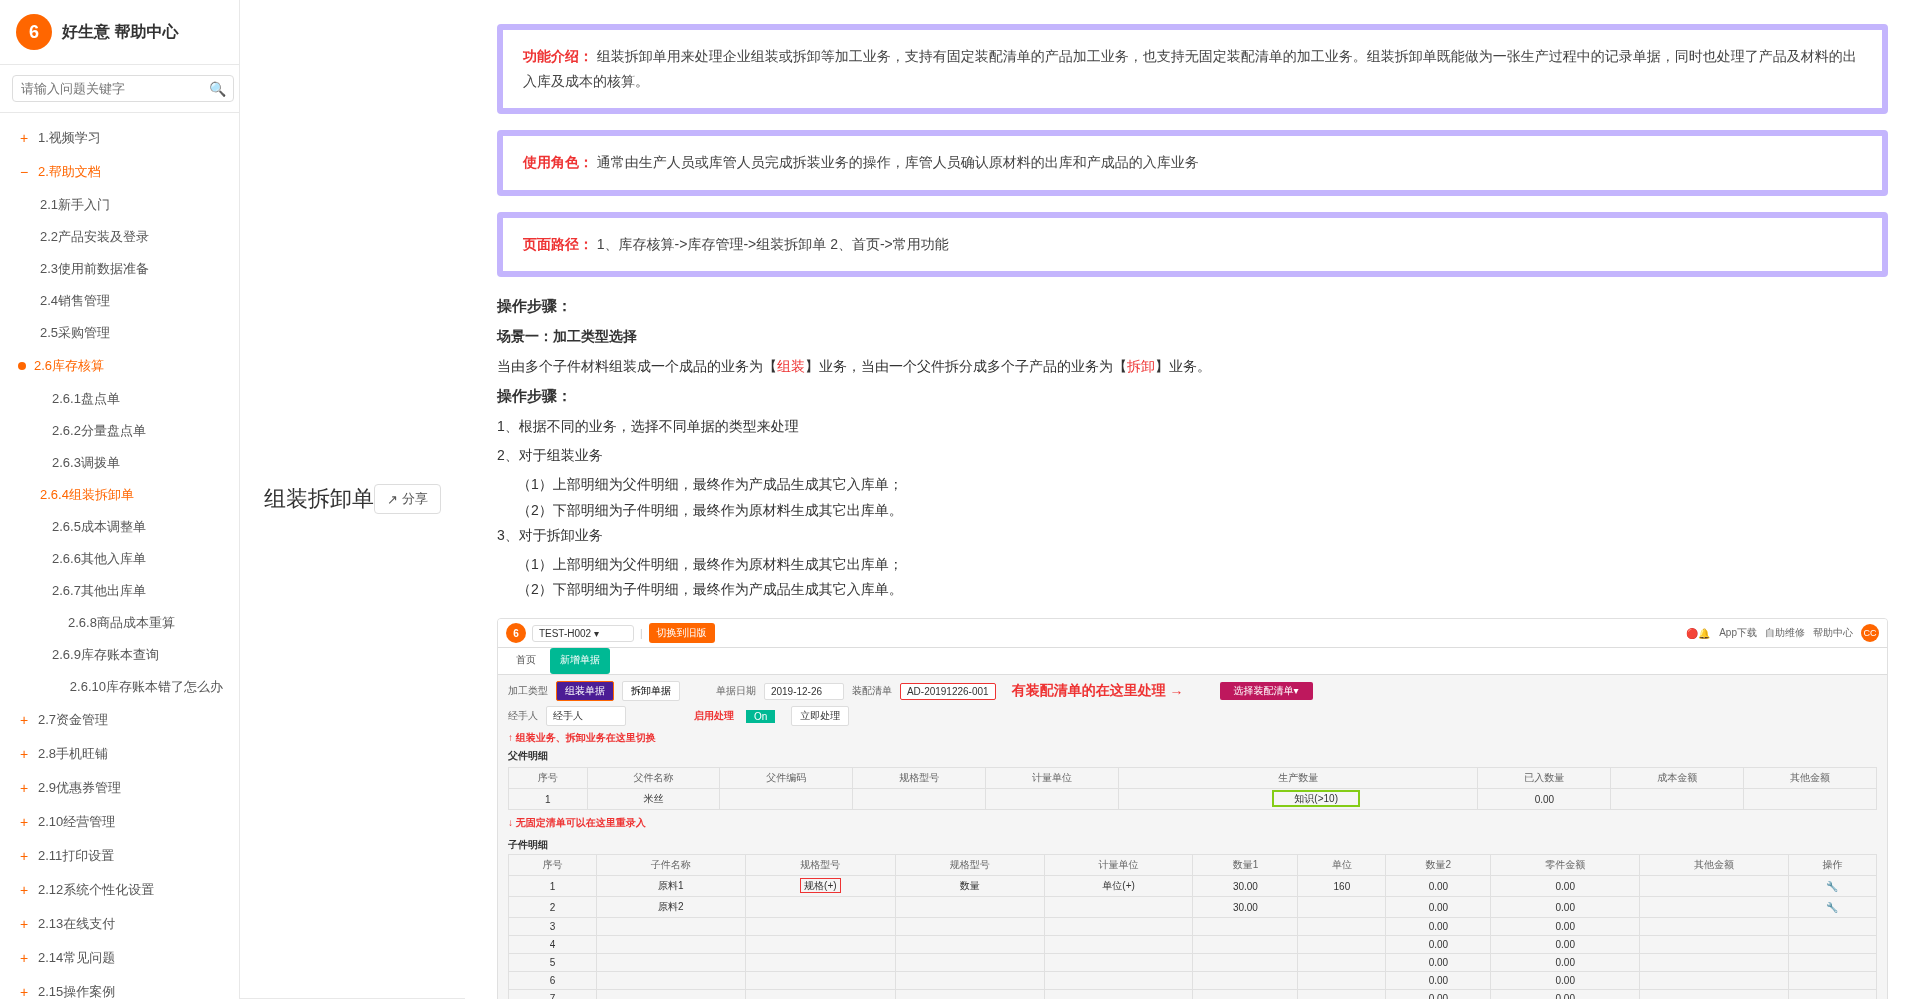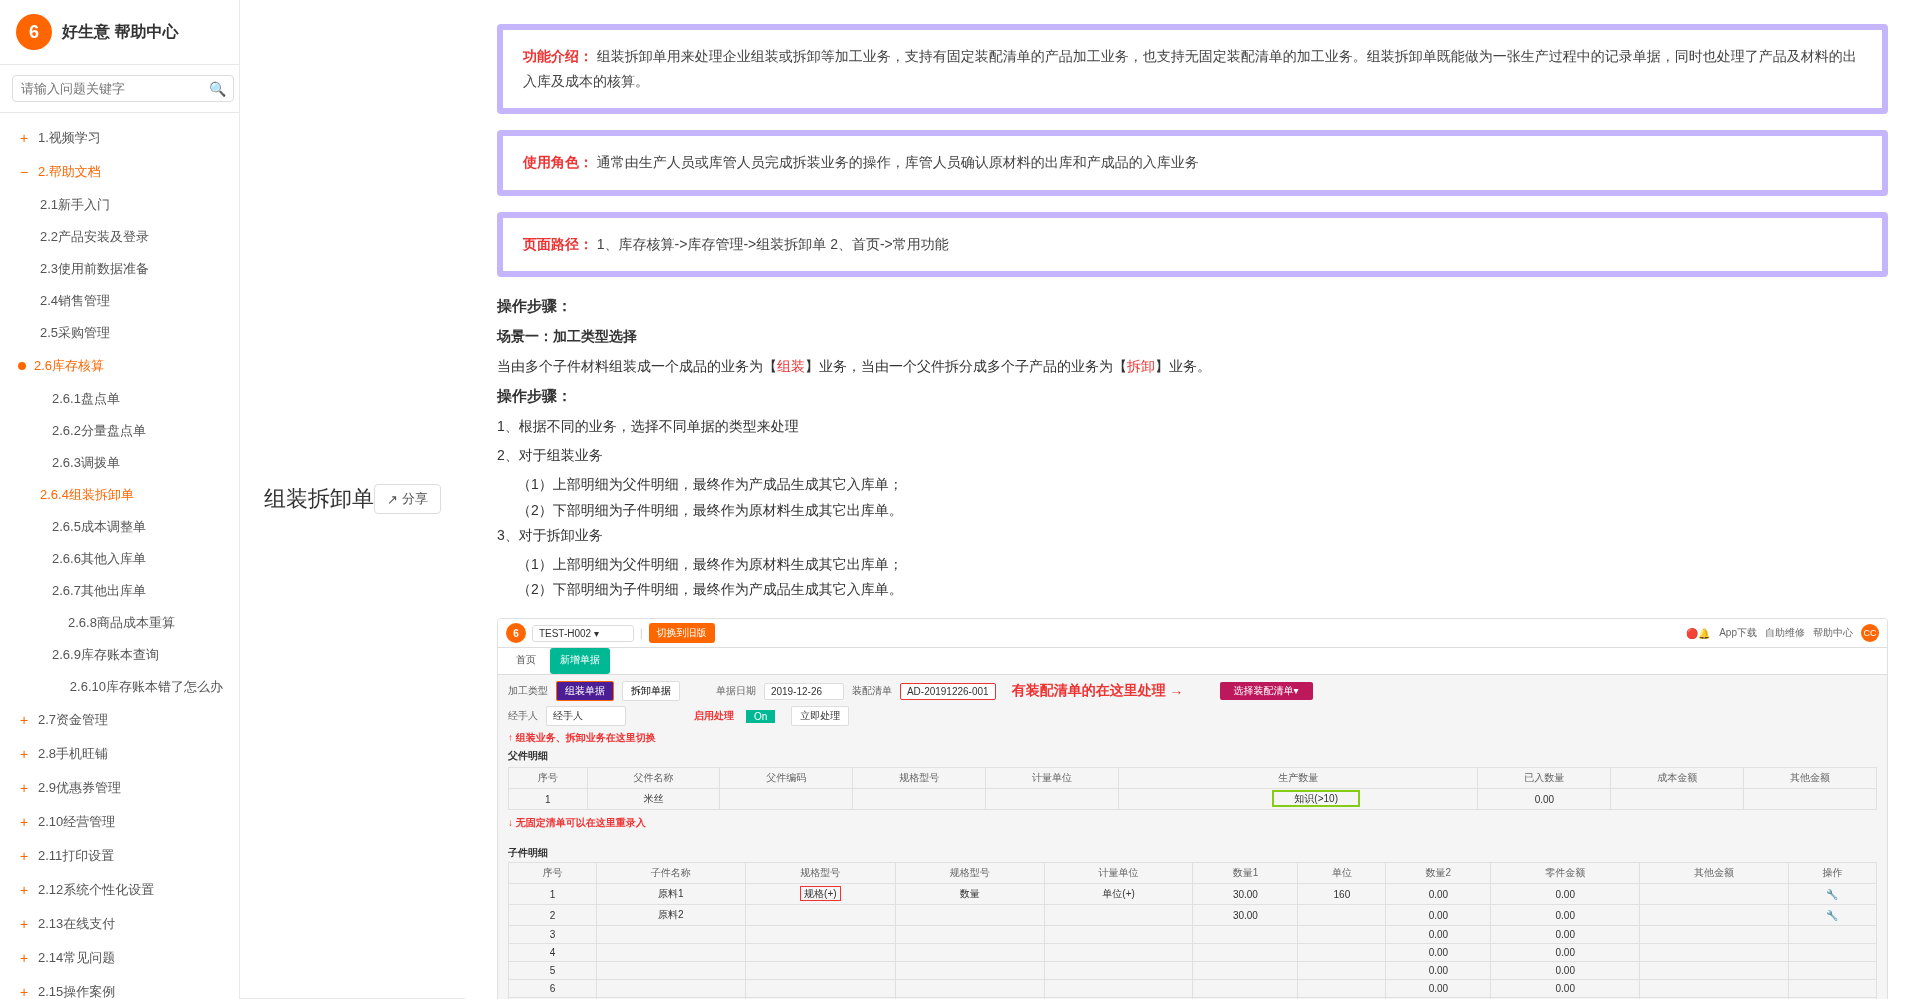--- a/index.html
+++ b/index.html
@@ -482,21 +482,21 @@
                 <td></td>
                 <td><span style="border:2px solid #84cc16;padding:1px 20px;margin-left:36px;">知识(&gt;10)</span></td>
                 <td>0.00</td>
                 <td></td>
                 <td></td>
               </tr>
             </tbody>
           </table>
 
           <div style="height:6px;"></div>
-          <div style="color:#e33;font-size:10px;font-weight:bold;margin-bottom:16px;">↓ 无固定清单可以在这里重录入</div>
+          <div style="color:#e33;font-size:10px;font-weight:bold;margin-bottom:8px;">↓ 无固定清单可以在这里重录入</div>
 
           <div style="font-size:10px;font-weight:bold;margin-bottom:2px;">子件明细</div>
           <table class="mock-sub-table">
             <thead>
               <tr>
                 <th>序号</th>
                 <th>子件名称</th>
                 <th>规格型号</th>
                 <th>规格型号</th>
                 <th>计量单位</th>

